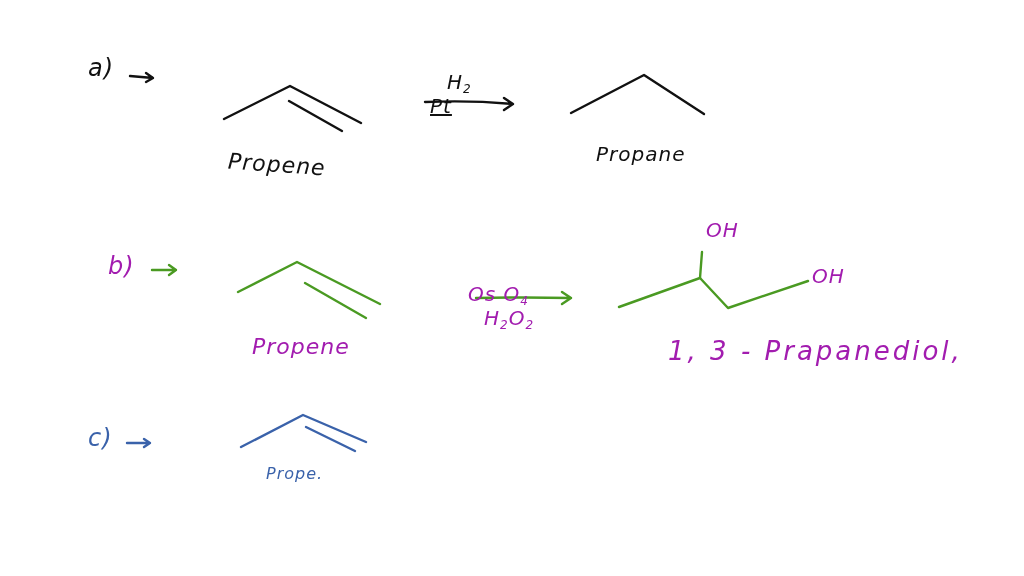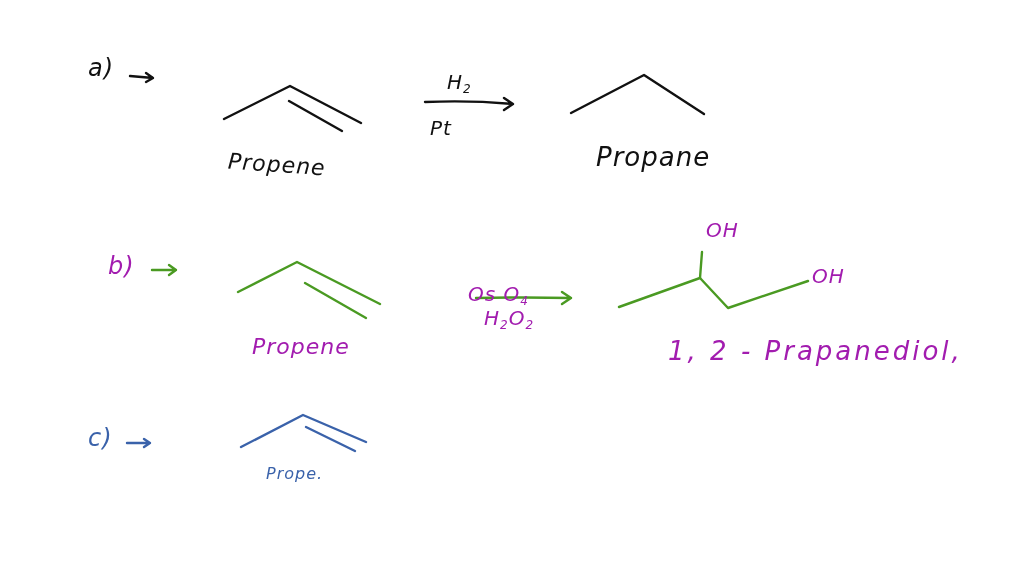--- a/index.html
+++ b/index.html
@@ -49,25 +49,25 @@
   <g stroke="#3a62aa" stroke-width="2.4" fill="none" stroke-linecap="round" stroke-linejoin="round">
     <path d="M127 443 L150 443 M144 439 L150 443 L144 447"></path>
     <path d="M241 447 L303 415 L366 442"></path>
     <path d="M306 427 L355 451"></path>
   </g>
 </svg>
 
 <div class="hand black label-part" style="left:88px; top:54px;">a)</div>
 <div class="hand black name" style="left:228px; top:152px; transform:rotate(4deg);">Propene</div>
 <div class="hand black reagent" style="left:447px; top:70px;"><span>H</span><span class="sub">2</span></div>
-<div class="hand black reagent" style="left:430px; top:116px;">Pt</div>
-<div class="hand black name" style="left:596px; top:142px; font-size:26px;">Propane</div>
+<div class="hand black reagent" style="left:430px; top:94px;text-decoration:underline;">Pt</div>
+<div class="hand black name" style="left:596px; top:142px; font-size:20px;">Propane</div>
 
 <div class="hand green label-part" style="left:108px; top:252px;">b)</div>
 <div class="hand green name" style="left:252px; top:334px;">Propene</div>
 <div class="hand green reagent" style="left:468px; top:258px;margin-top:24px;"><span>Os O</span><span class="sub">4</span></div>
 <div class="hand green reagent" style="left:484px; top:306px;"><span>H</span><span class="sub">2</span><span>O</span><span class="sub">2</span></div>
 <div class="hand green reagent" style="left:706px; top:218px;">OH</div>
 <div class="hand green reagent" style="left:812px; top:264px;">OH</div>
-<div class="hand green name" style="left:668px; top:336px; font-size:26px; letter-spacing:3px;">1, 2 - Prapanediol,</div>
+<div class="hand green name" style="left:668px; top:336px; font-size:26px; letter-spacing:3px;">1, 3 - Prapanediol,</div>
 
 <div class="hand blue label-part" style="left:88px; top:424px;">c)</div>
 <div class="hand blue name" style="left:266px; top:464px; font-size:16px;">Prope.</div>
 
 </body></html>

